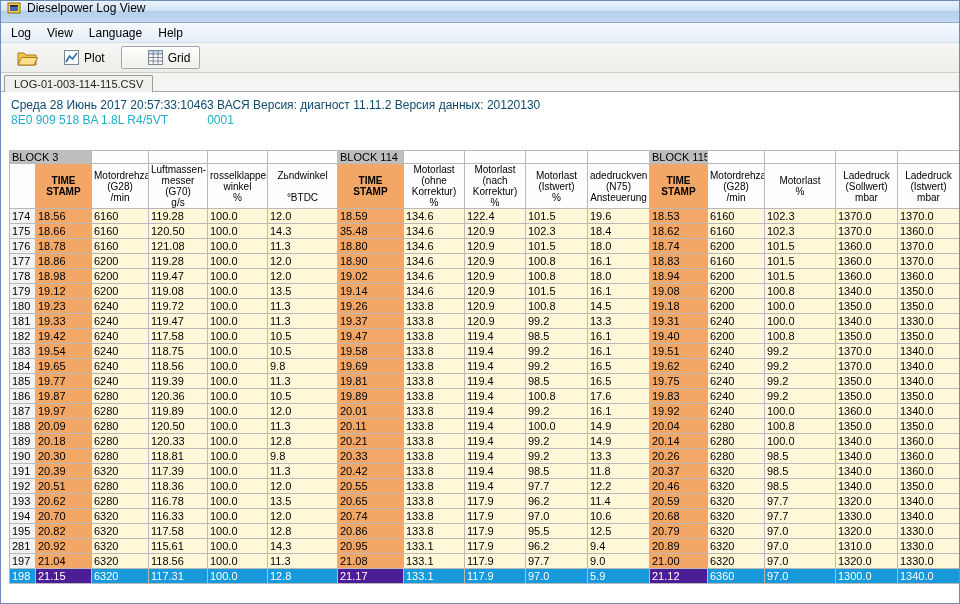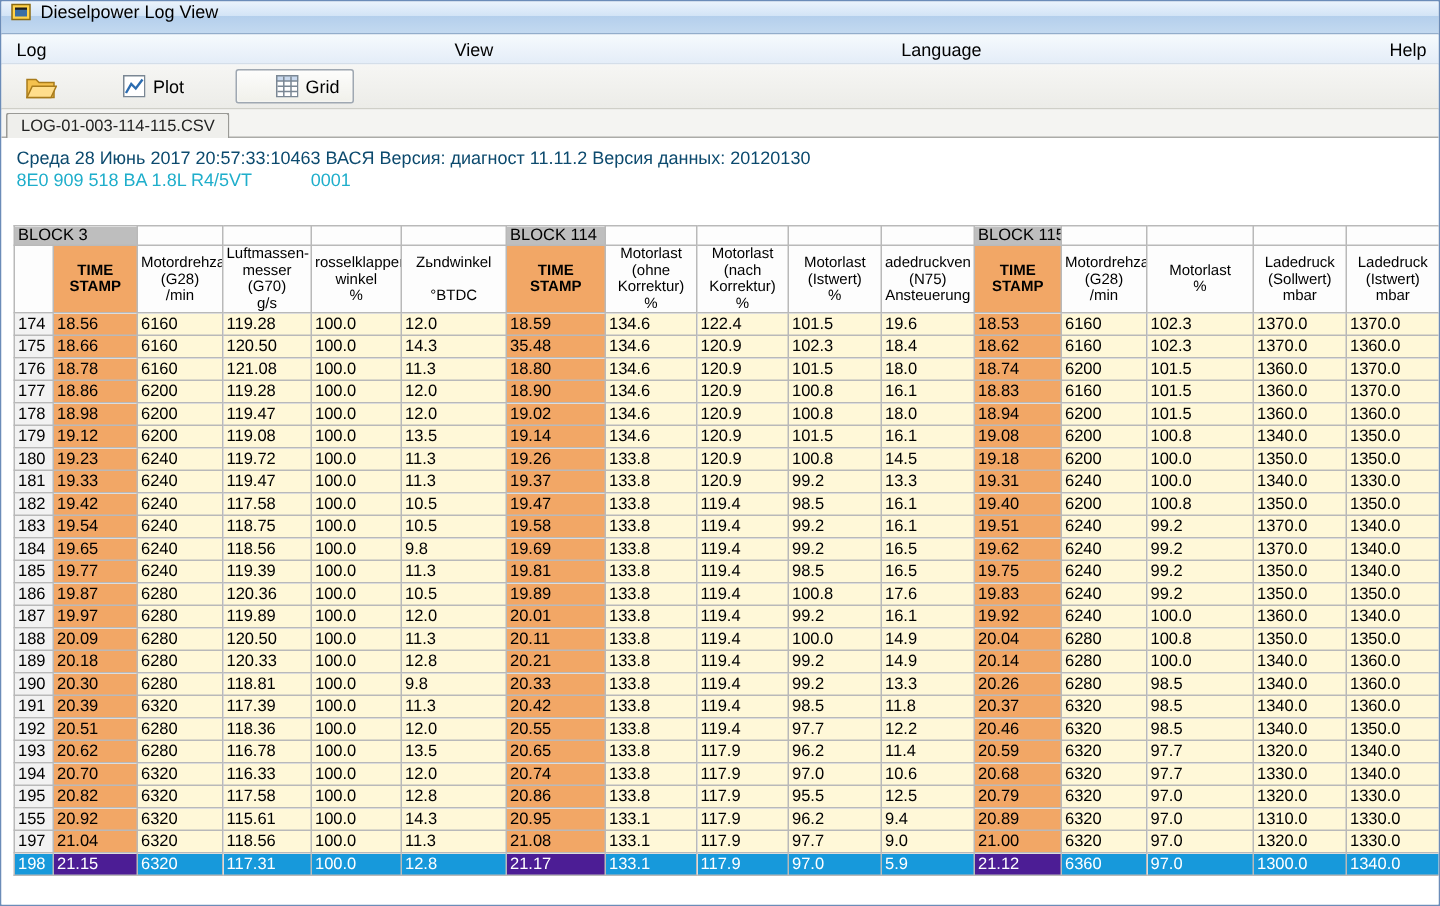--- a/index.html
+++ b/index.html
@@ -2,24 +2,24 @@
 <html><head>
 <meta charset="utf-8">
 <style>
   * { box-sizing: border-box; margin: 0; padding: 0; }
   html, body { width: 960px; height: 604px; overflow: hidden; }
   body { font-family: "Liberation Sans", sans-serif; background: #fff; }
   .window { width: 960px; height: 604px; border: 1px solid #6B8CB8; display: flex; flex-direction: column; background: #fff; }
 
   .titlebar { height: 22px; flex: 0 0 22px; background: linear-gradient(#EAF3FC 0%, #D3E4F6 45%, #B4CFEC 46%, #C3D9F0 100%); border-bottom: 1px solid #93ADCB; display: flex; align-items: flex-start; gap: 6px; padding: 0 6px; font-size: 12px; color: #000; }
 
-  .menubar { height: 20px; flex: 0 0 20px; background: linear-gradient(#F6FAFD, #E4EDF8); border-bottom: 1px solid #D4DEE9; display: flex; align-items: center; font-size: 12px; padding-left: 2px; justify-content: space-between; }
+  .menubar { height: 20px; flex: 0 0 20px; background: linear-gradient(#F6FAFD, #E4EDF8); border-bottom: 1px solid #D4DEE9; display: flex; align-items: center; font-size: 12px; padding-left: 2px; }
   .menu-item { padding: 2px 8px; cursor: default; }
 
-  .toolbar { height: 30px; flex: 0 0 30px; background: linear-gradient(#F6F6F4, #ECECE8); border-bottom: 1px solid #CFCFC8; display: flex; align-items: center; gap: 24px; padding: 0 6px; }
+  .toolbar { height: 30px; flex: 0 0 30px; background: linear-gradient(#F6F6F4, #ECECE8); border-bottom: 1px solid #CFCFC8; display: flex; align-items: center; gap: 6px; padding: 0 6px; }
   .tool-btn { background: transparent; border: 1px solid transparent; font: 12px "Liberation Sans", sans-serif; display: inline-flex; align-items: center; gap: 5px; padding: 3px 9px; border-radius: 2px; color: #000; }
   .tool-btn.active { background: linear-gradient(#FDFDFC, #F0F0EA); border-color: #9FA8B2; box-shadow: inset 0 0 2px #fff; padding-left: 26px; }
 
   .tabstrip { height: 19px; flex: 0 0 19px; background: #F4F4F2; border-bottom: 1px solid #ABABA8; display: flex; align-items: flex-end; padding-left: 3px; }
   .tab { font-size: 11px; padding: 2px 9px 2px 9px; background: #EFEFEC; border: 1px solid #9A9A96; border-bottom: none; border-radius: 2px 2px 0 0; margin-bottom: -1px; color: #222; }
 
   .content { flex: 1 1 auto; background: #fff; overflow: hidden; }
   .info1 { margin: 6px 0 0 10px; color: #0c4a6e; font-size: 12px; line-height: 14px; white-space: nowrap; }
   .info2 { margin: 1px 0 0 10px; color: #1FAECB; font-size: 12px; line-height: 14px; white-space: nowrap; }
   .info2 .code { margin-left: 36px; }
@@ -578,21 +578,21 @@
             <td class="c-data">117.9</td>
             <td class="c-data">95.5</td>
             <td class="c-data">12.5</td>
             <td class="c-ts bl-dark">20.79</td>
             <td class="c-data">6320</td>
             <td class="c-data">97.0</td>
             <td class="c-data">1320.0</td>
             <td class="c-data">1330.0</td>
           </tr>
           <tr>
-            <td class="c-rownum">155</td>
+            <td class="c-rownum">281</td>
             <td class="c-ts">20.92</td>
             <td class="c-data">6320</td>
             <td class="c-data">115.61</td>
             <td class="c-data">100.0</td>
             <td class="c-data">14.3</td>
             <td class="c-ts bl-dark">20.95</td>
             <td class="c-data">133.1</td>
             <td class="c-data">117.9</td>
             <td class="c-data">96.2</td>
             <td class="c-data">9.4</td>

